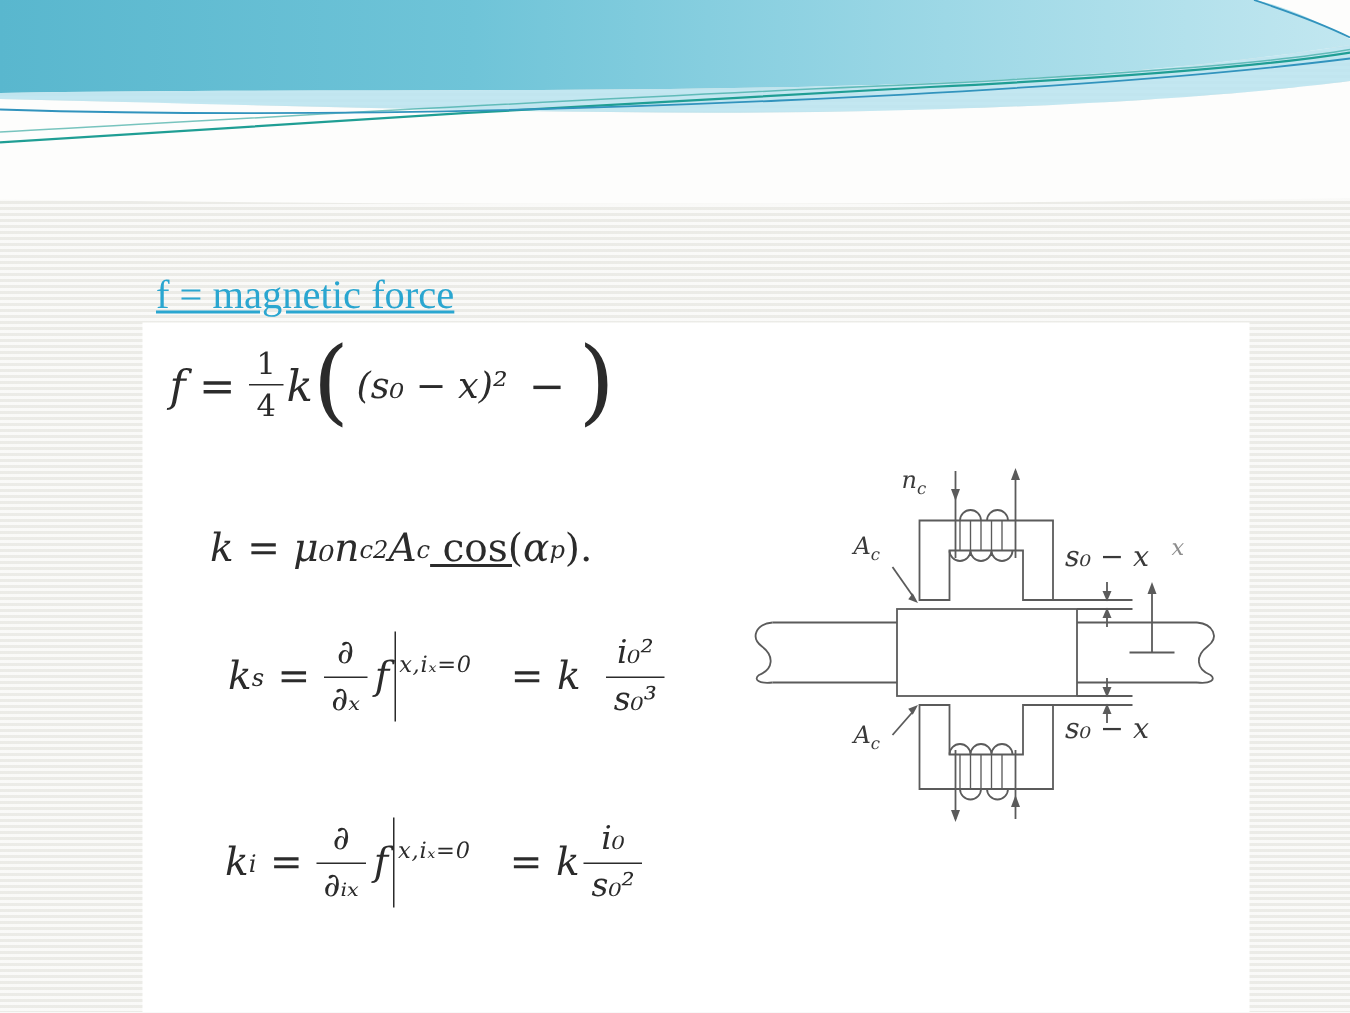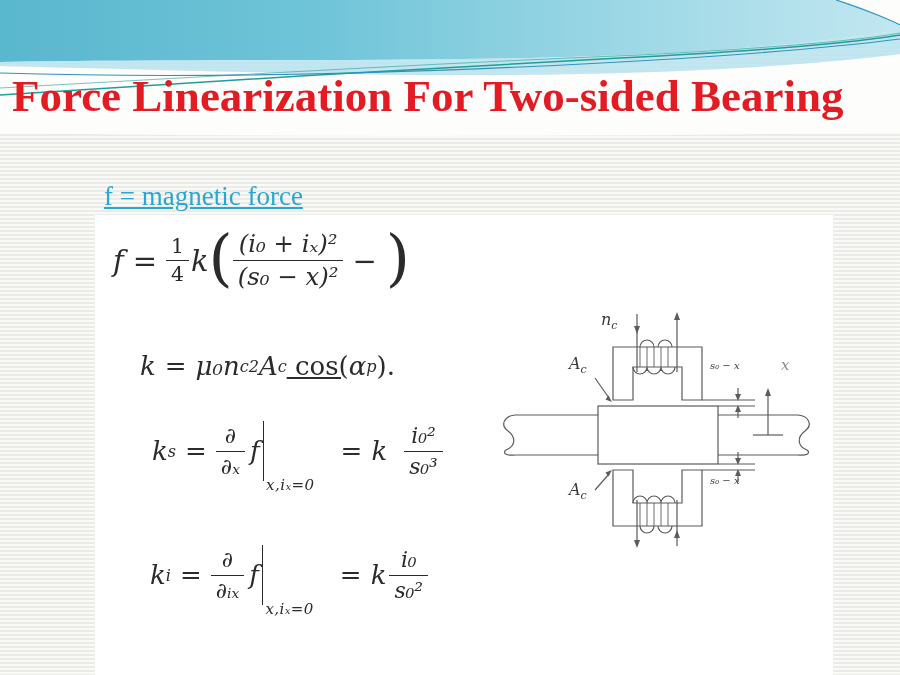--- a/index.html
+++ b/index.html
@@ -38,33 +38,33 @@
   .eq-ks{left:57px;top:206px;font-size:26px;}
   .eq-ki{left:55px;top:330px;font-size:26px;}
   .mo{margin:0 9px;font-style:normal;}
   .frac{display:inline-block;text-align:center;vertical-align:middle;font-size:0.84em;line-height:1.25;}
   .frac .num{display:block;border-bottom:1.6px solid #2b2b2b;padding:0 5px 1px 5px;}
   .frac .den{display:block;padding:1px 5px 0 5px;}
   .frac-coef{font-size:0.70em;font-style:normal;margin-right:2px;}
   .paren{font-size:62px;line-height:0.9;font-style:normal;font-weight:normal;transform:translateY(-3px);}
   sub{font-size:0.62em;}
   sup{font-size:0.62em;}
-  .evalwrap{display:inline-flex;align-items:flex-end;height:60px;margin-left:3px;}
+  .evalwrap{display:inline-flex;height:60px;margin-left:3px;}
   .evalbar{display:inline-block;width:1.6px;height:60px;background:#2b2b2b;}
   .cond{font-size:15px;font-style:italic;transform:translateY(13px);margin-left:2px;letter-spacing:0.5px;}
   
   .diagram{position:absolute;left:402px;top:85px;width:340px;height:265px;text-align:center;}
   .diagram svg{position:absolute;left:0;top:0;}
   .dlabel{
     position:absolute;font-family:"DejaVu Serif",serif;font-style:italic;
     font-size:16px;color:#3a3a3a;white-space:nowrap;
   }
   .dlabel sub{font-size:11px;}
   .faint{color:#8d8d8d;font-size:15px;}
-  .gap-label{font-size:10px;}
+  .gap-label{font-size:19px;}
 </style>
 </head>
 <body>
 
 <div class="slide">
 
   <svg class="header-svg" width="900" height="140" viewBox="0 0 900 140">
     <defs>
       <linearGradient id="sky" x1="0" y1="0" x2="1" y2="0">
         <stop offset="0" stop-color="#59b7ce"></stop>
@@ -76,36 +76,34 @@
     <path d="M0,66 C180,70 400,78 580,74 C720,71 830,63 900,54 L900,132 C600,137 300,137 0,133 Z" fill="#fdfdfc"></path>
     <path d="M0,0 L838,0 C862,6 884,15 900,26 L900,30 C810,44 710,53 570,57 C390,62 180,59 0,62 Z" fill="url(#sky)"></path>
     <path d="M0,62 C180,59 390,62 570,57 C710,53 810,44 900,30 L900,54 C830,63 720,71 580,74 C400,78 180,70 0,66 Z" fill="#bce4ef" opacity="0.9"></path>
     <path d="M838,0 L900,0 L900,26 C878,14 858,5 838,0 Z" fill="#fdfdfc"></path>
     <path d="M0,95 C200,82 420,68 620,58 C760,51 850,43 900,35" fill="none" stroke="#1f9e94" stroke-width="1.5"></path>
     <path d="M0,88 C200,77 420,64 640,55 C770,48 855,41 900,33" fill="none" stroke="#1f9e94" stroke-width="1" opacity="0.6"></path>
     <path d="M0,73 C160,78 340,75 520,67 C700,59 820,49 900,39" fill="none" stroke="#3193bd" stroke-width="1.2"></path>
     <path d="M836,0 C860,8 882,16 900,25" fill="none" stroke="#3193bd" stroke-width="1.2"></path>
   </svg>
 
-  <h1 class="title">Force Linearization For Two-sided Bearing</h1>
   <div class="subtitle">f = magnetic force</div>
 
   <div class="panel">
 
     <div class="eq eq-force">
       <span>f</span>
       <span class="mo">=</span>
       <span class="frac frac-coef">
           <span class="num">1</span>
           <span class="den">4</span>
         </span>
       <span>k</span>
       <span class="paren">(</span>
       <span class="frac">
-          <span class="num">(i₀ + iₓ)²</span>
           <span class="den">(s₀ − x)²</span>
         </span>
       <span class="mo">−</span>
       <span class="paren">)</span>
     </div>
 
     <div class="eq eq-k">
       <span>k</span>
       <span class="mo">=</span>
       <span>μ₀n</span>

